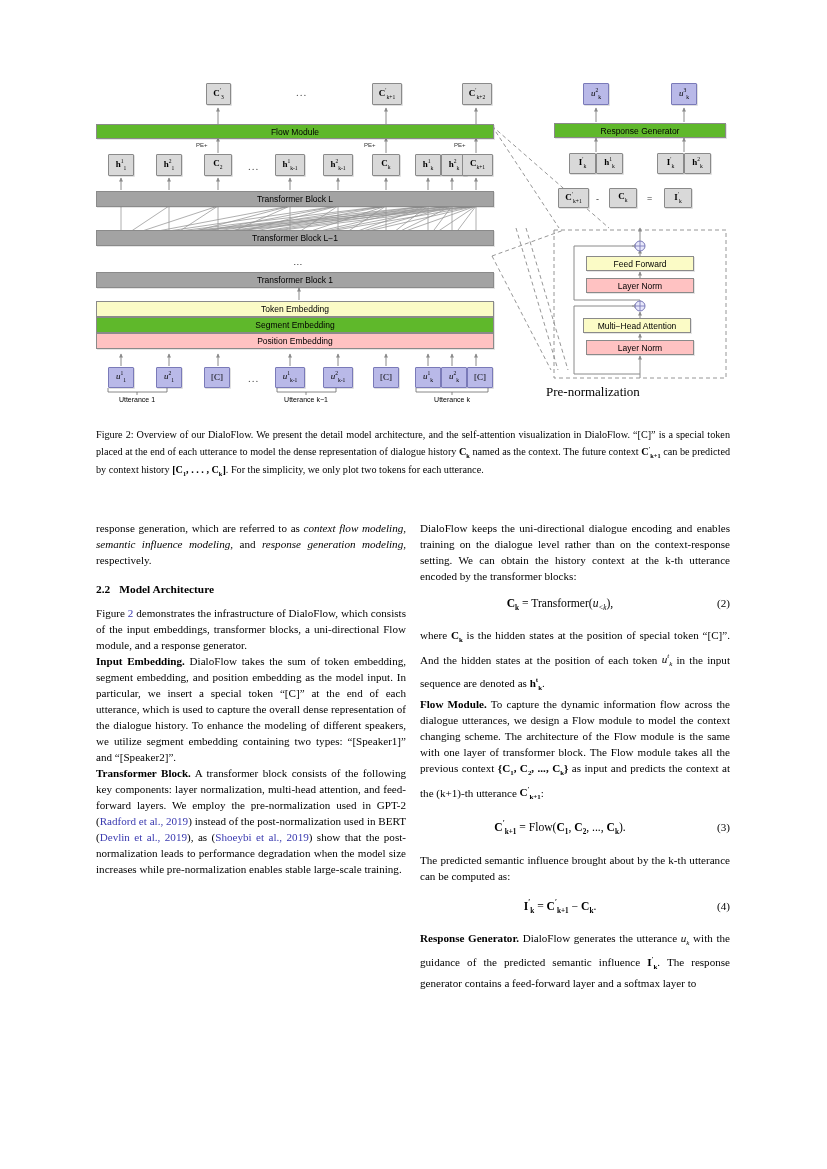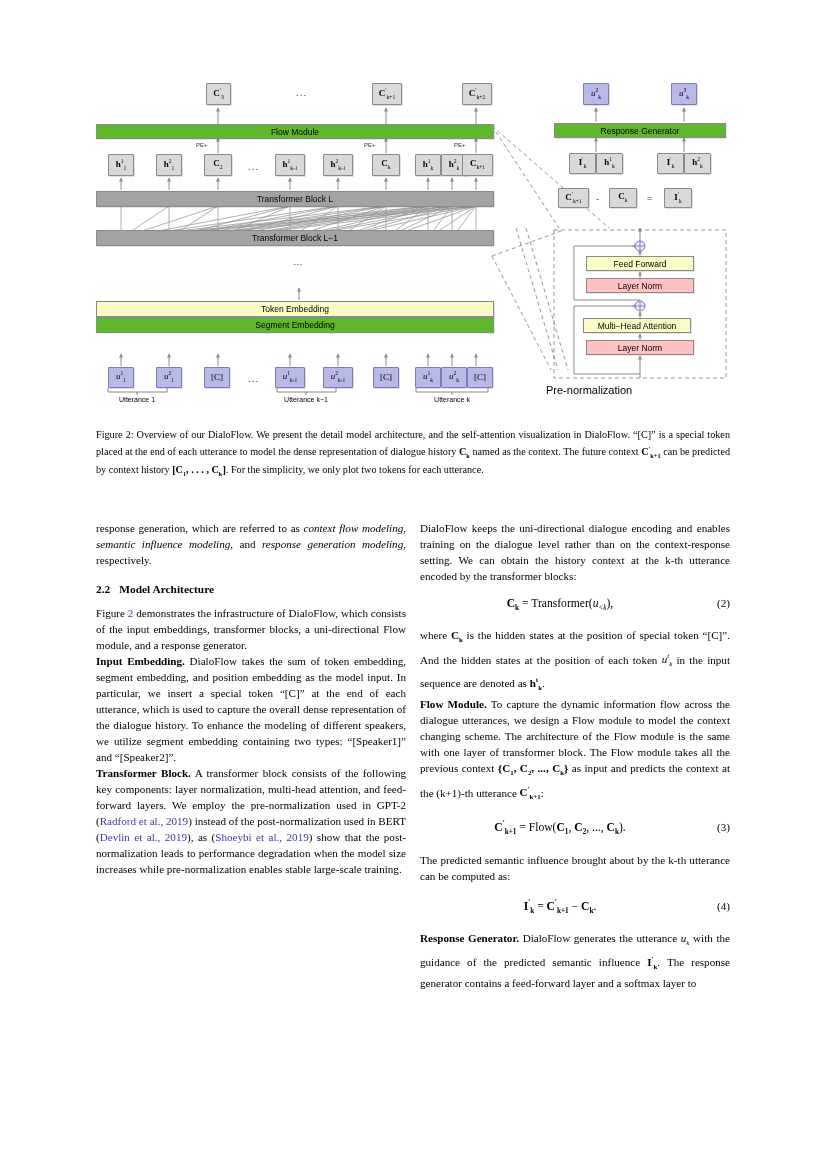--- a/index.html
+++ b/index.html
@@ -80,22 +80,22 @@
   .utt-label {
     position: absolute;
     font-family: "Liberation Sans", sans-serif;
     font-size: 7px;
     color: #000;
     white-space: nowrap;
     text-align: center;
   }
   .prenorm-label {
     position: absolute;
-    font-family: Liberation Sans, sans-serif;
-    font-size: 11px;
+    font-family: Liberation Serif, serif;
+    font-size: 13px;
     color: #000;
     white-space: nowrap;
   }
   .dots {
     position: absolute;
     font-family: "Liberation Serif", serif;
     font-size: 11px;
     color: #555;
     letter-spacing: 1px;
   }
@@ -401,26 +401,32 @@
       <span><b>C</b><span class="sub">k+1</span></span>
     </div>
 
     <div class="band grey" style="left:0px; top:113px; width:398px; height:16px;">
       <span>Transformer Block L</span>
     </div>
     <div class="band grey" style="left:0px; top:152px; width:398px; height:16px;">
       <span>Transformer Block L−1</span>
     </div>
     <div class="vdots" style="left:197px; top:182px;">⋮</div>
+    <div class="band grey" style="left:0px; top:194px; width:398px; height:16px;">
+      <span>Transformer Block 1</span>
+    </div>
 
     <div class="band yellow" style="left:0px; top:223px; width:398px; height:16px;">
       <span>Token Embedding</span>
     </div>
     <div class="band green" style="left:0px; top:239px; width:398px; height:16px;">
       <span>Segment Embedding</span>
+    </div>
+    <div class="band pink" style="left:0px; top:255px; width:398px; height:16px;">
+      <span>Position Embedding</span>
     </div>
 
     <div class="node token" style="left:12px; top:289px; width:26px; height:21px;">
       <span><i>u</i><span class="sup">1</span><span class="sub">1</span></span>
     </div>
     <div class="node token" style="left:60px; top:289px; width:26px; height:21px;">
       <span><i>u</i><span class="sup">2</span><span class="sub">1</span></span>
     </div>
     <div class="node token" style="left:108px; top:289px; width:26px; height:21px;">
       <span>[C]</span>

